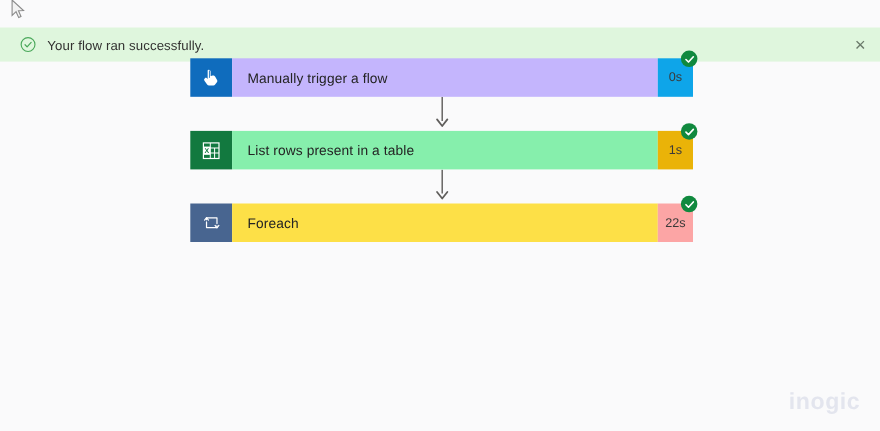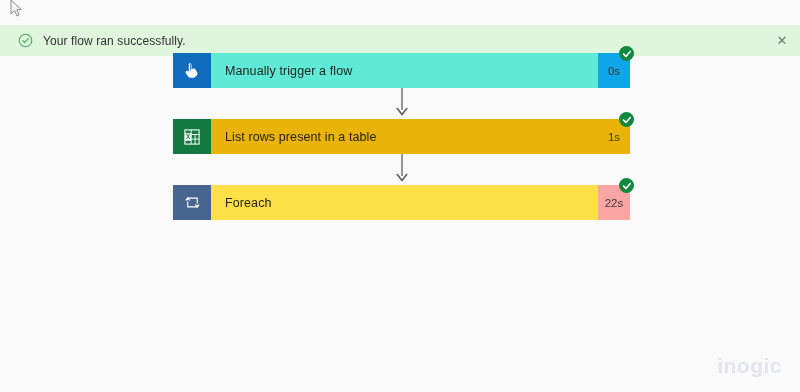--- a/index.html
+++ b/index.html
@@ -114,26 +114,26 @@
     flex: 0 0 32px;
     display: flex;
     align-items: center;
     justify-content: center;
     font-size: 11.5px;
     color: #3b3a39;
   }
 
   
   .node.theme-blue .node-icon   { background: #0f6cbd; }
-  .node.theme-blue .node-title  { background: #5eead4; }
+  .node.theme-blue .node-title  { background: #c4b5fd; }
   .node.theme-blue .node-duration { background: #0ea5e9; }
 
   
   .node.theme-green .node-icon   { background: #12793f; }
-  .node.theme-green .node-title  { background: #eab308; }
+  .node.theme-green .node-title  { background: #86efac; }
   .node.theme-green .node-duration { background: #eab308; }
 
   
   .node.theme-slate .node-icon   { background: #486590; }
   .node.theme-slate .node-title  { background: #fde047; }
   .node.theme-slate .node-duration { background: #fca5a5; }
 
   .status-badge {
     position: absolute;
     right: -4px;

